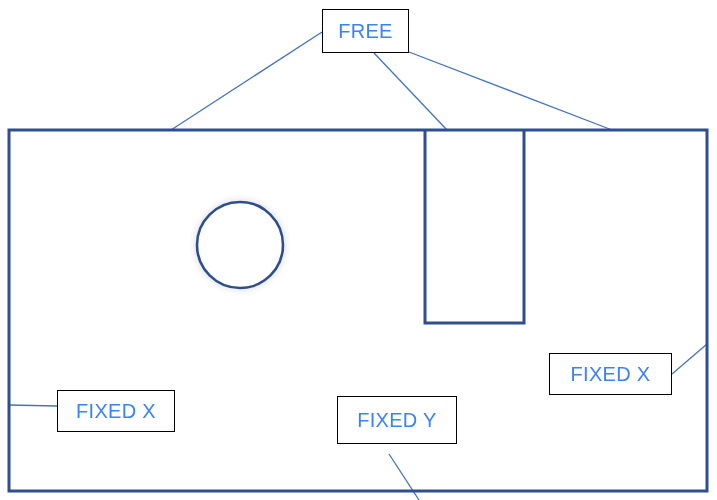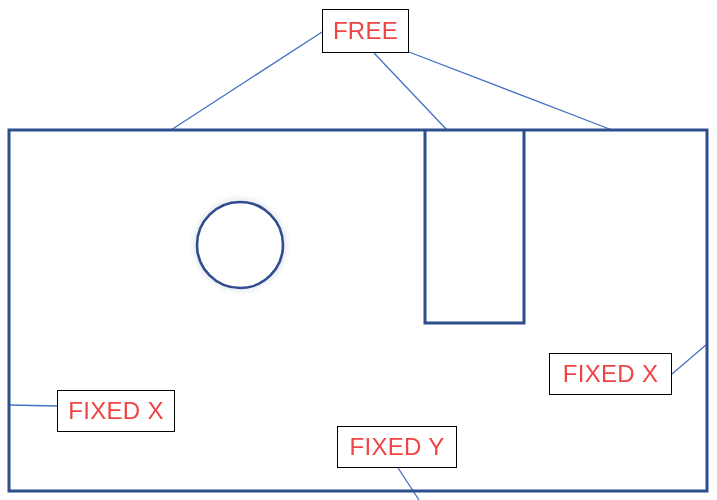--- a/index.html
+++ b/index.html
@@ -24,31 +24,31 @@
     height: 500px;
   }
   .label-box {
     position: absolute;
     box-sizing: border-box;
     background: #ffffff;
     border: 1.6px solid #000000;
     display: flex;
     align-items: center;
     justify-content: center;
-    color: #ef4444;
+    color: #3b82f6;
     font-family: "Liberation Sans", sans-serif;
-    font-size: 24px;
+    font-size: 20px;
     letter-spacing: 0.3px;
     line-height: 1;
     white-space: nowrap;
     z-index: 5;
   }
   #label-free      { left: 322px; top: 9px;   width: 87px;  height: 44px; }
   #label-fixed-x-left  { left: 57px;  top: 390px; width: 118px; height: 42px; }
-  #label-fixed-y   { left: 337px; top: 426px; width: 120px; height: 42px; }
+  #label-fixed-y   { left: 337px; top: 396px; width: 120px; height: 48px; }
   #label-fixed-x-right { left: 549px; top: 353px; width: 123px; height: 42px; }
 </style>
 </head>
 <body>
 
 <div id="canvas">
 
   <svg id="vector-layer" viewBox="0 0 717 500">
     <defs>
       <filter id="hole-glow" x="-60%" y="-60%" width="220%" height="220%">

